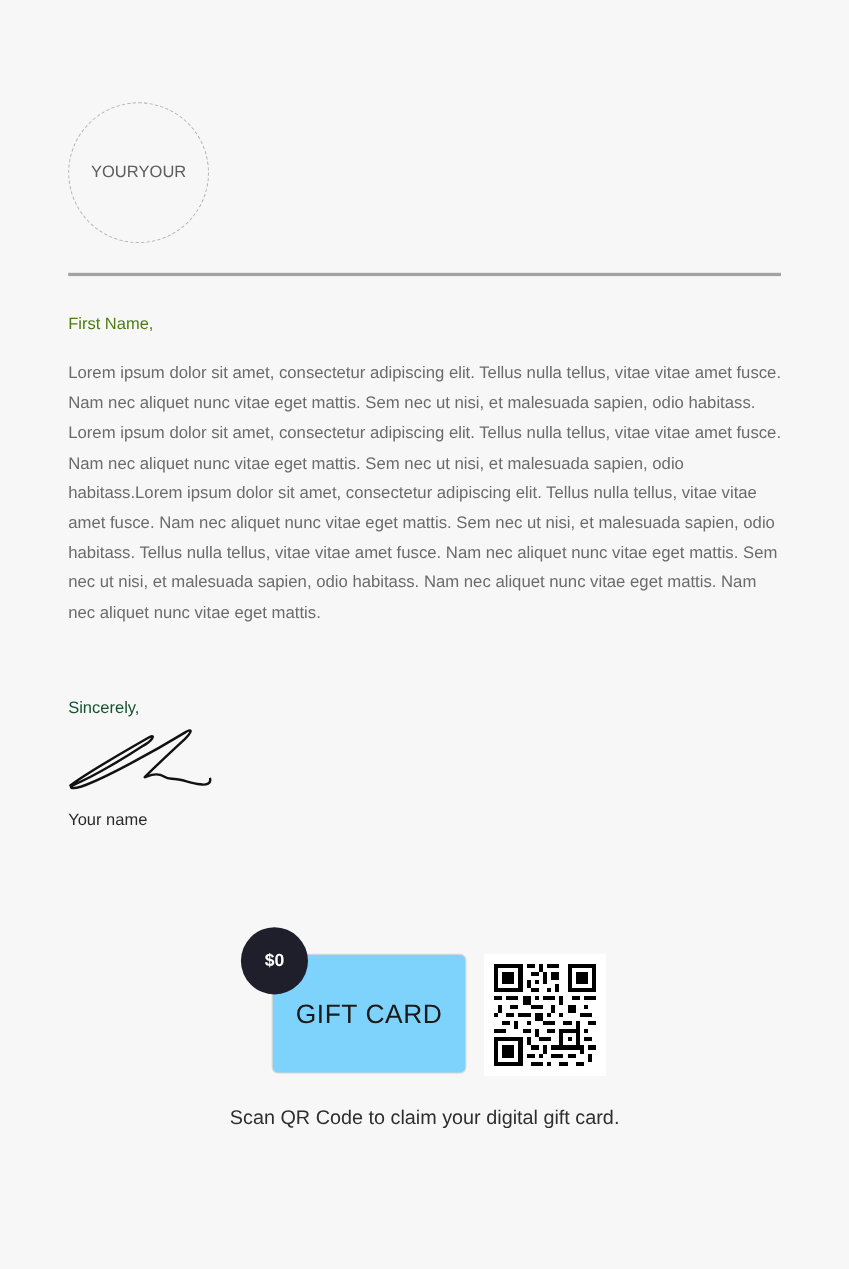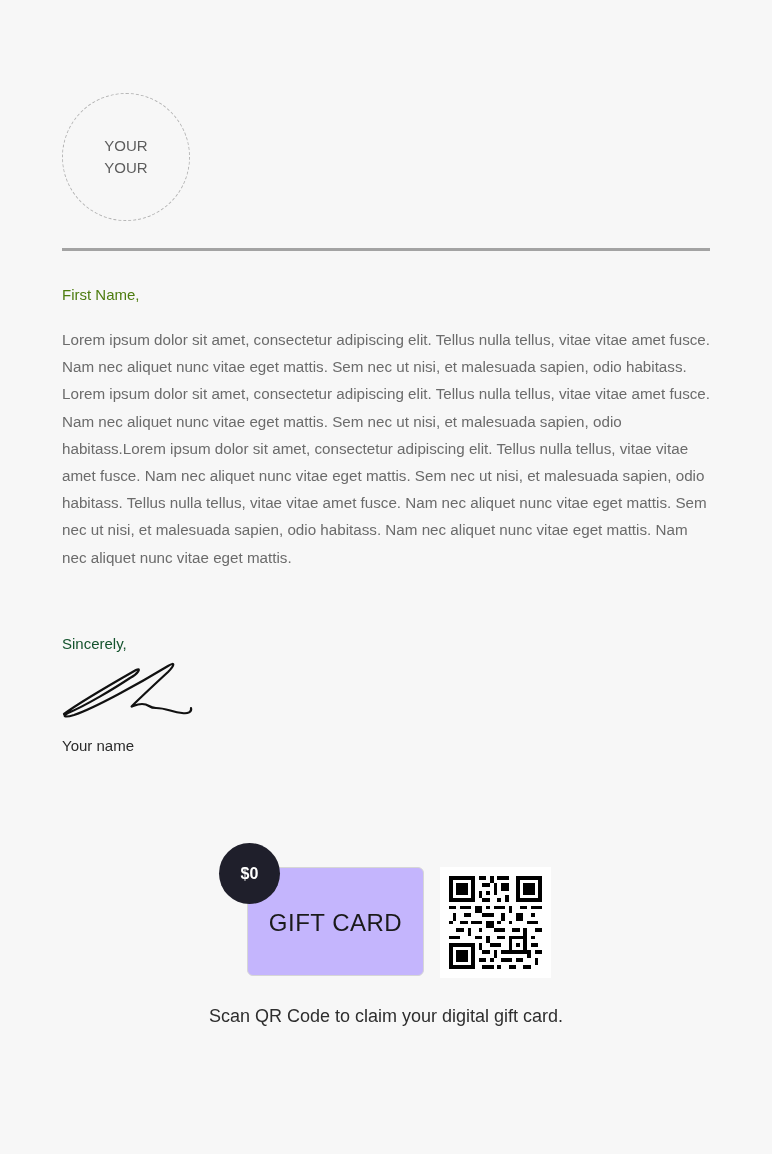--- a/index.html
+++ b/index.html
@@ -17,21 +17,21 @@
     .image-placeholder {
       position: absolute;
       left: 62px;
       top: 93px;
       width: 128px;
       height: 128px;
       border: 1.5px dashed #b5b5b5;
       border-radius: 50%;
       box-sizing: border-box;
       display: flex;
-      flex-direction: column;
+      flex-direction: row;
       align-items: center;
       justify-content: center;
       color: #5d5d5d;
       font-size: 15px;
       line-height: 22px;
       text-align: center;
     }
     .divider {
       position: absolute;
       left: 62px;
@@ -77,21 +77,21 @@
       top: 737px;
       font-size: 15px;
       color: #2a2a2a;
     }
     .gift-card {
       position: absolute;
       left: 247px;
       top: 867px;
       width: 177px;
       height: 109px;
-      background: #c4b5fd;
+      background: #7dd3fc;
       border: 1px solid #d6d6d6;
       border-radius: 6px;
       box-sizing: border-box;
       display: flex;
       align-items: center;
       justify-content: center;
     }
     .gift-card-title {
       font-size: 24px;
       color: #1a1a1a;

